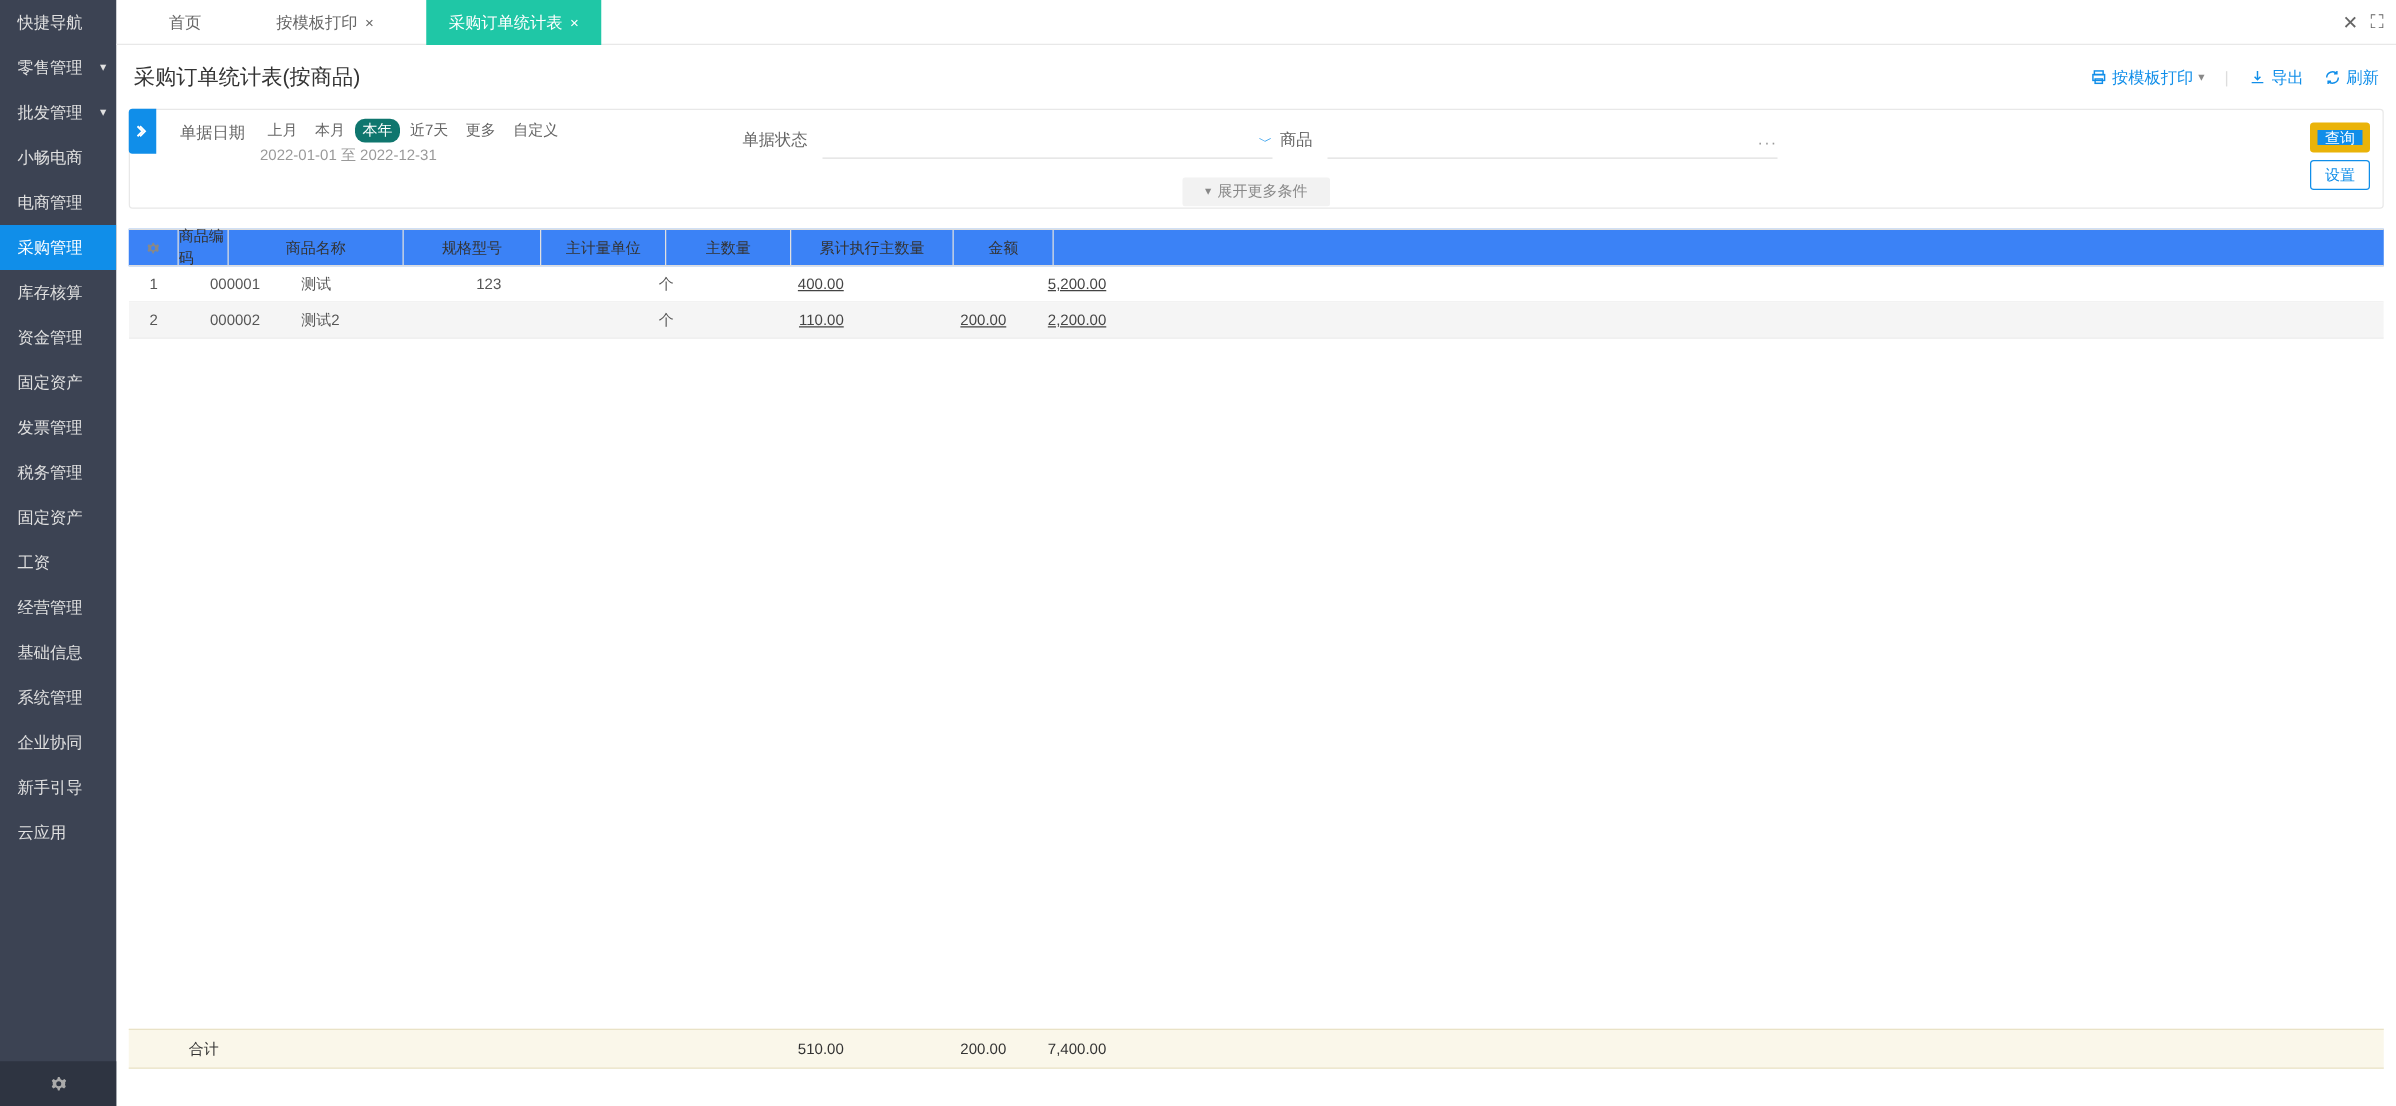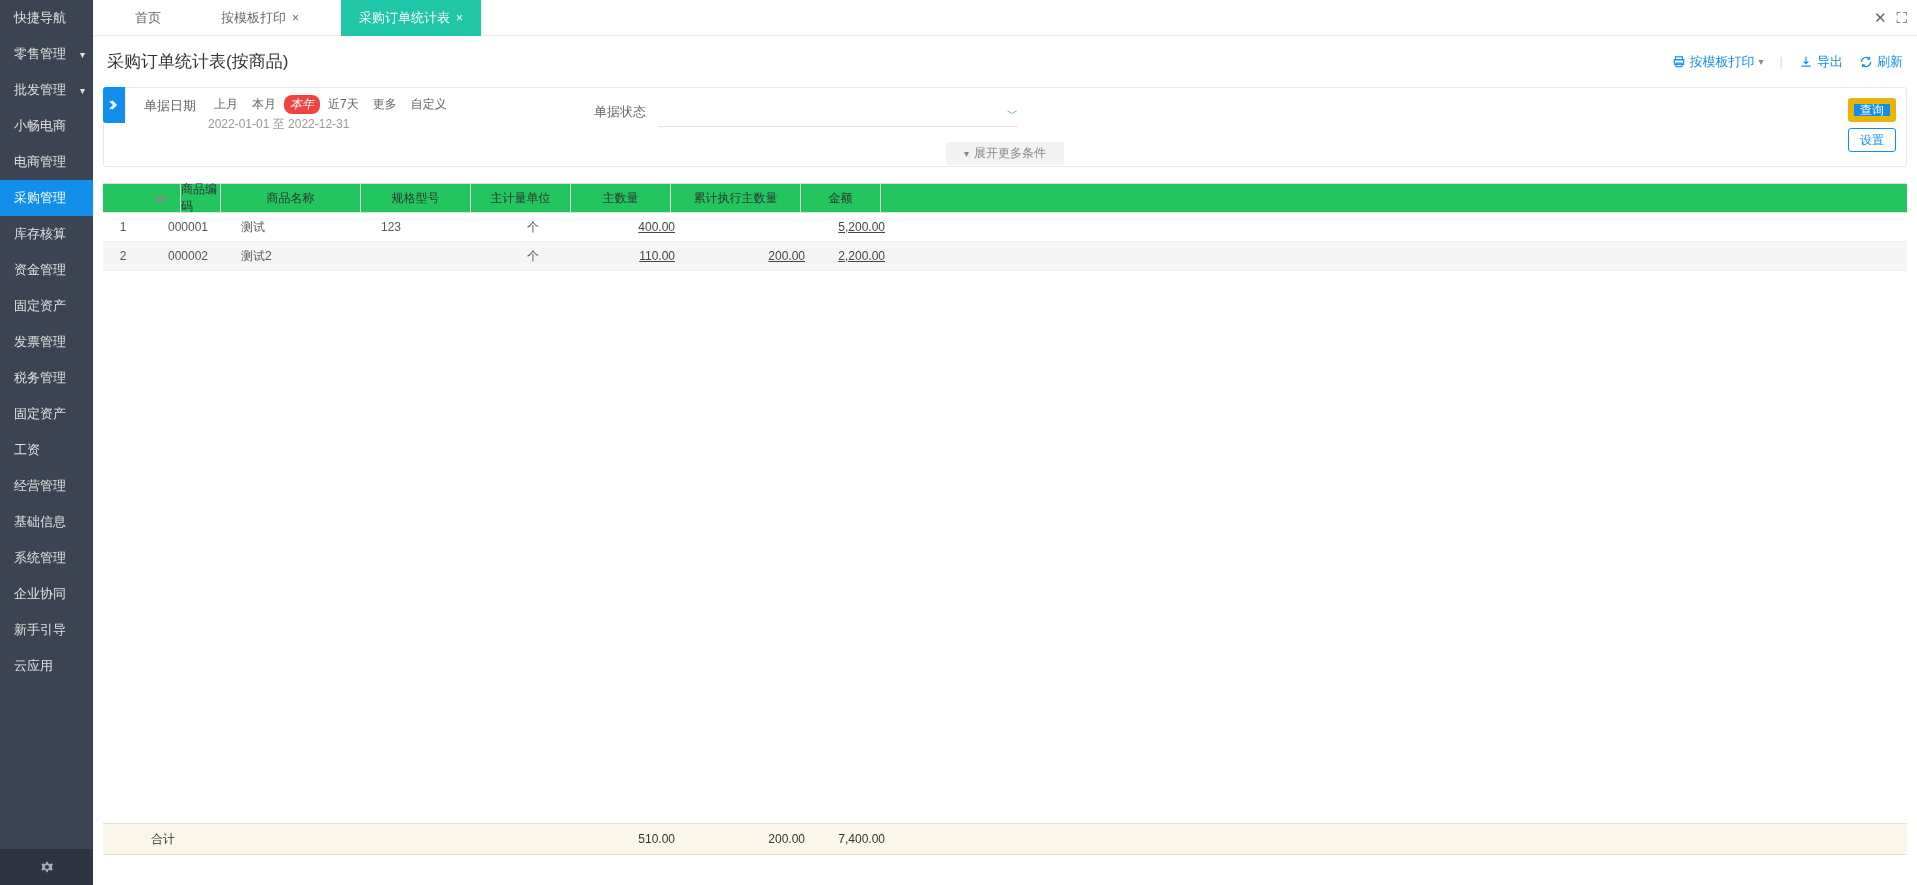--- a/index.html
+++ b/index.html
@@ -42,35 +42,35 @@
 .filter-toggle svg { width: 12px; height: 12px; fill: #fff; }
 .filter-row { display: flex; align-items: center; height: 52px; padding-left: 40px; padding-right: 140px; }
 .filter-group { display: flex; align-items: flex-start; }
 .filter-group:nth-child(1) { flex: 0 0 450px; }
 .filter-group:nth-child(2) { flex: 0 0 430px; }
 .filter-group:nth-child(3) { flex: 1; }
 .filter-label { font-size: 13px; color: #666; margin-right: 12px; padding-top: 2px; }
 .date-opts { display: flex; flex-direction: column; }
 .date-opts-row { display: flex; align-items: center; gap: 2px; }
 .date-opt { font-size: 12px; padding: 1px 6px; border-radius: 8px; color: #666; cursor: pointer; }
-.date-opt.active { background: #ef4444; color: #fff; font-style: italic; }
+.date-opt.active { background: #0f766e; color: #fff; }
 .date-range { font-size: 12px; color: #999; margin-top: 2px; }
 .filter-input-wrap { flex: 1; display: flex; align-items: center; border-bottom: 1px solid #e0e0e0; height: 26px; position: relative; max-width: 360px; }
 .filter-input-wrap .caret { color: #108ee9; font-size: 11px; margin-left: auto; }
 .filter-input-wrap .ellipsis { color: #999; letter-spacing: 1px; margin-left: auto; }
 .filter-buttons { position: absolute; right: 10px; top: 10px; display: flex; flex-direction: column; gap: 6px; }
 .btn { height: 24px; min-width: 48px; border-radius: 3px; font-size: 12px; display: flex; align-items: center; justify-content: center; cursor: pointer; }
 .btn-primary { background: #108ee9; color: #fff; border: 6px solid #eab308; }
 .btn-ghost { background: #fff; color: #108ee9; border: 1px solid #108ee9; }
 .filter-expand { height: 26px; display: flex; align-items: center; justify-content: center; font-size: 12px; color: #888; }
 .filter-expand-inner { background: #f2f2f2; padding: 3px 18px; border-radius: 2px; cursor: pointer; display: flex; align-items: center; gap: 5px; }
 
 
 .table-wrap { flex: 1; margin: 16px 10px 0 10px; display: flex; flex-direction: column; min-height: 0; }
-.table-header { display: flex; background: #22c55e; border-top: 1px solid #ddd; border-bottom: 1px solid #ddd; padding-left: 38px; }
+.table-header { display: flex; background: #3b82f6; border-top: 1px solid #ddd; border-bottom: 1px solid #ddd; }
 .th, .td { height: 28px; display: flex; align-items: center; font-size: 12px; border-right: 1px solid #e0e0e0; flex-shrink: 0; }
 .th { color: #333; font-weight: 500; justify-content: center; }
 .th:first-child { width: 40px; }
 .th:nth-child(2), .td.idx { width: 40px; justify-content: center; }
 .col-code { width: 90px; }
 .col-name { width: 140px; }
 .col-spec { width: 110px; }
 .col-unit { width: 100px; }
 .col-qty { width: 100px; }
 .col-cumqty { width: 130px; }
@@ -207,20 +207,26 @@
                 </div>
               <div class="date-range">2022-01-01 至 2022-12-31</div>
             </div>
           </div>
           <div class="filter-group">
             <span class="filter-label">单据状态</span>
             <div class="filter-input-wrap">
               <span class="caret">﹀</span>
             </div>
           </div>
+          <div class="filter-group">
+            <span class="filter-label">商品</span>
+            <div class="filter-input-wrap">
+              <span class="ellipsis">···</span>
+            </div>
+          </div>
         </div>
         <div class="filter-buttons">
           <div class="btn btn-primary">查询</div>
           <div class="btn btn-ghost">设置</div>
         </div>
         <div class="filter-expand">
           <div class="filter-expand-inner">
             <span style="font-size:10px;">▾</span>
             <span>展开更多条件</span>
           </div>

